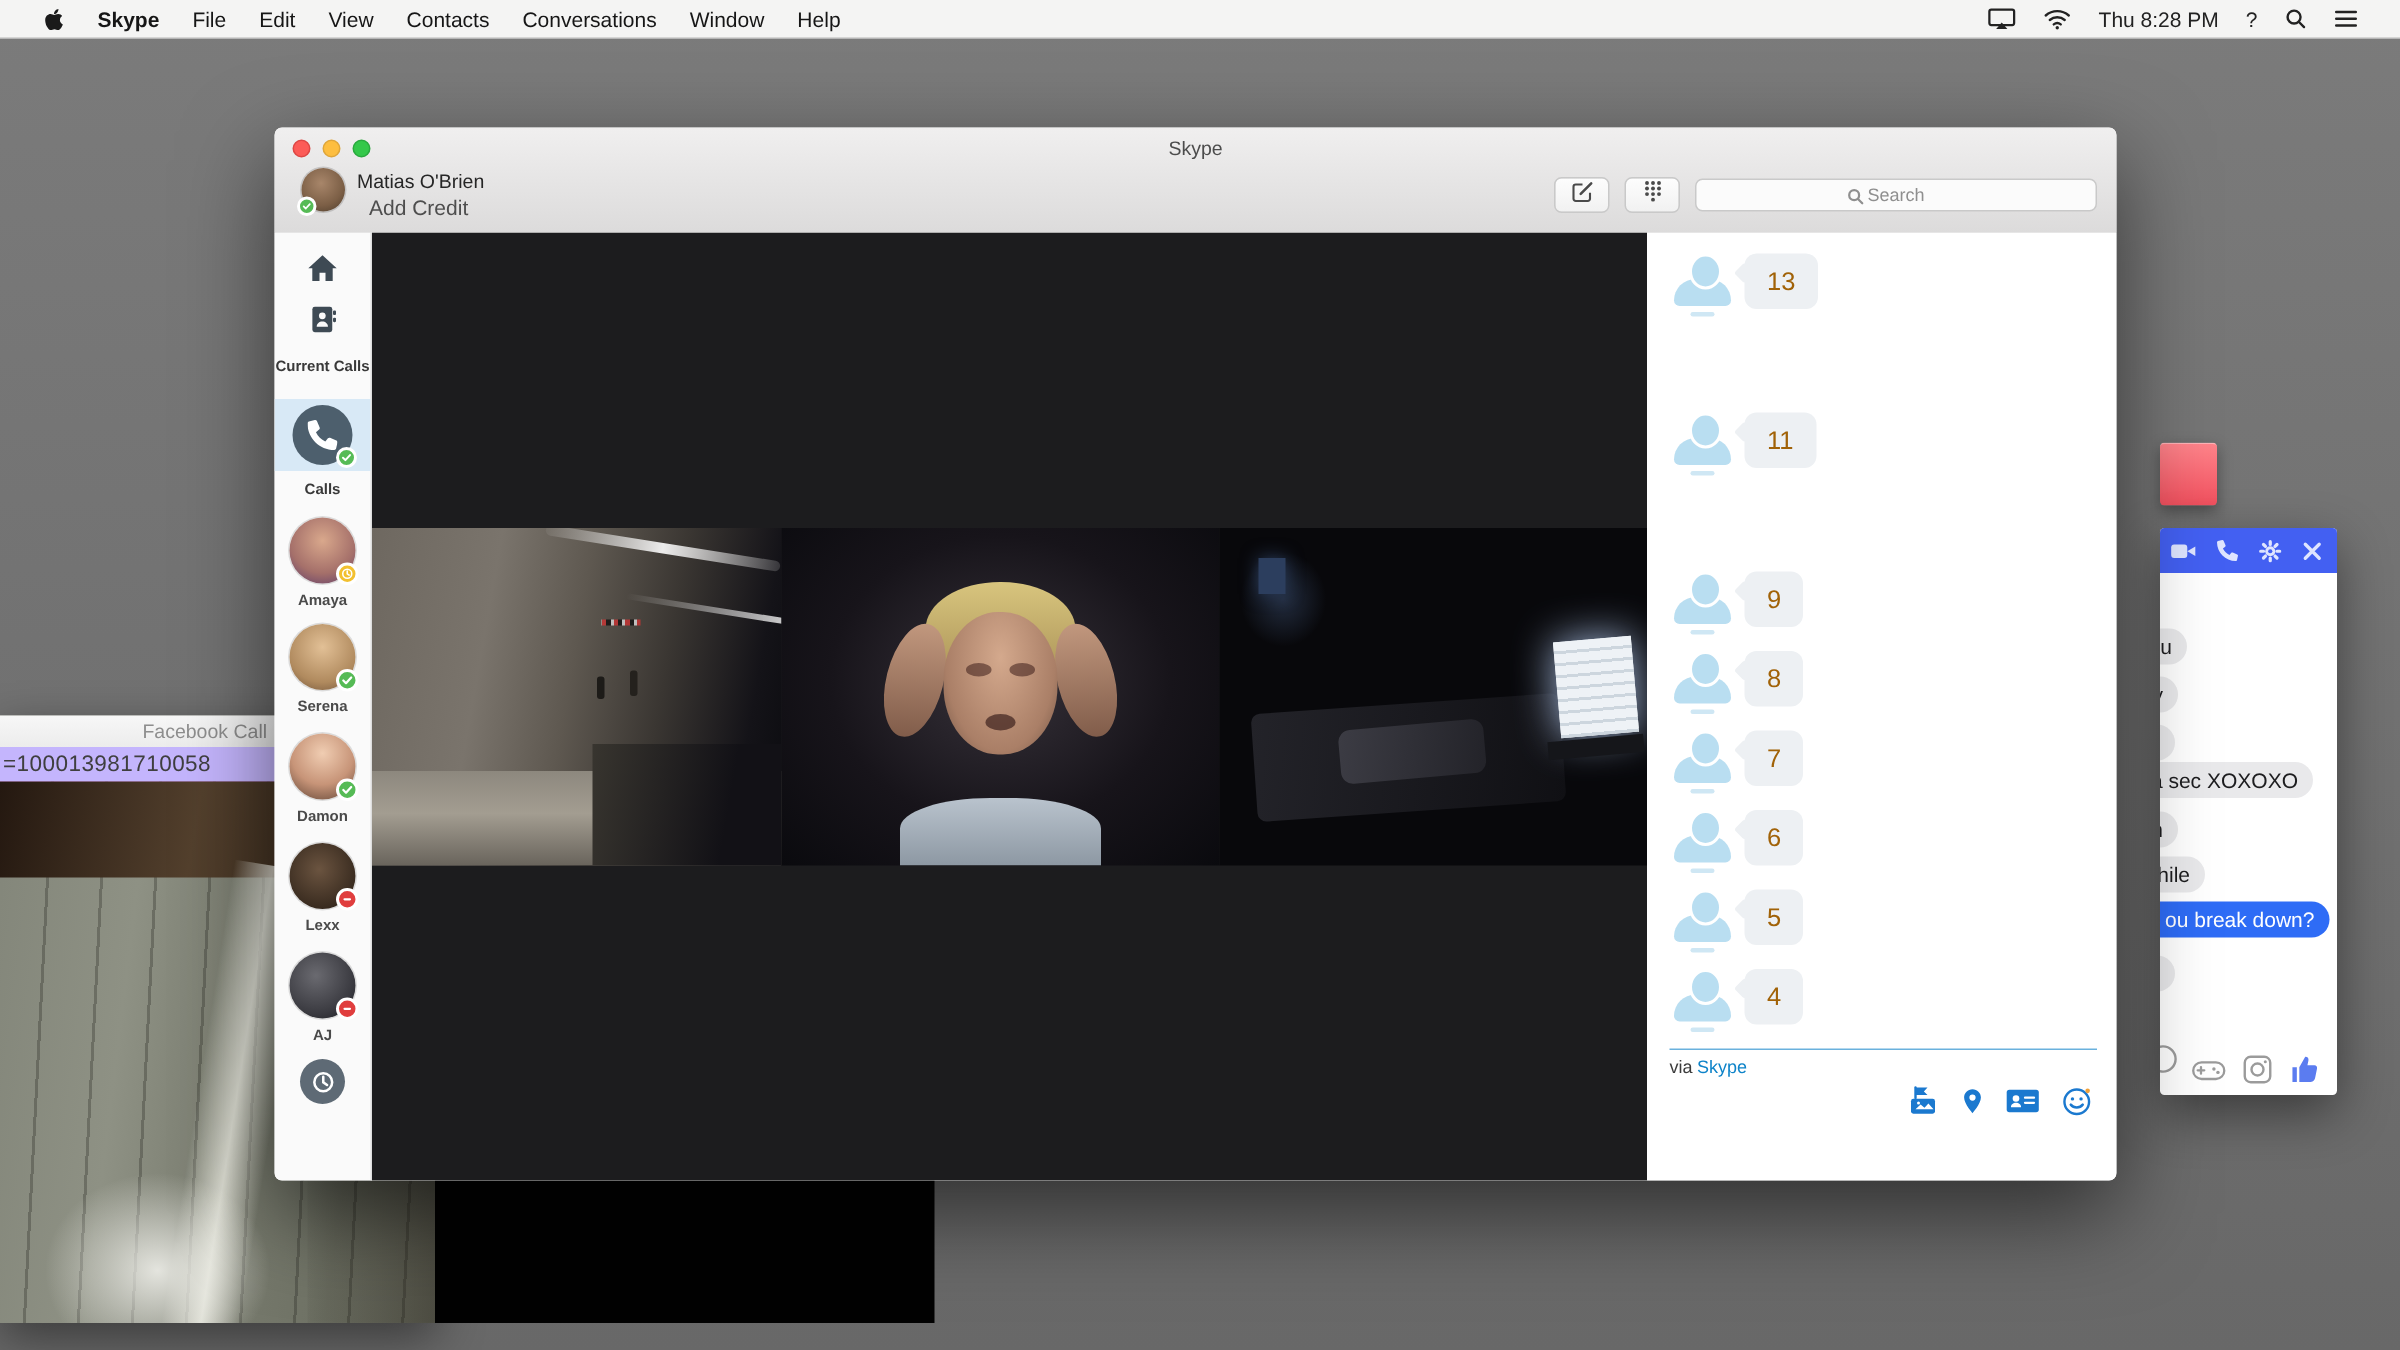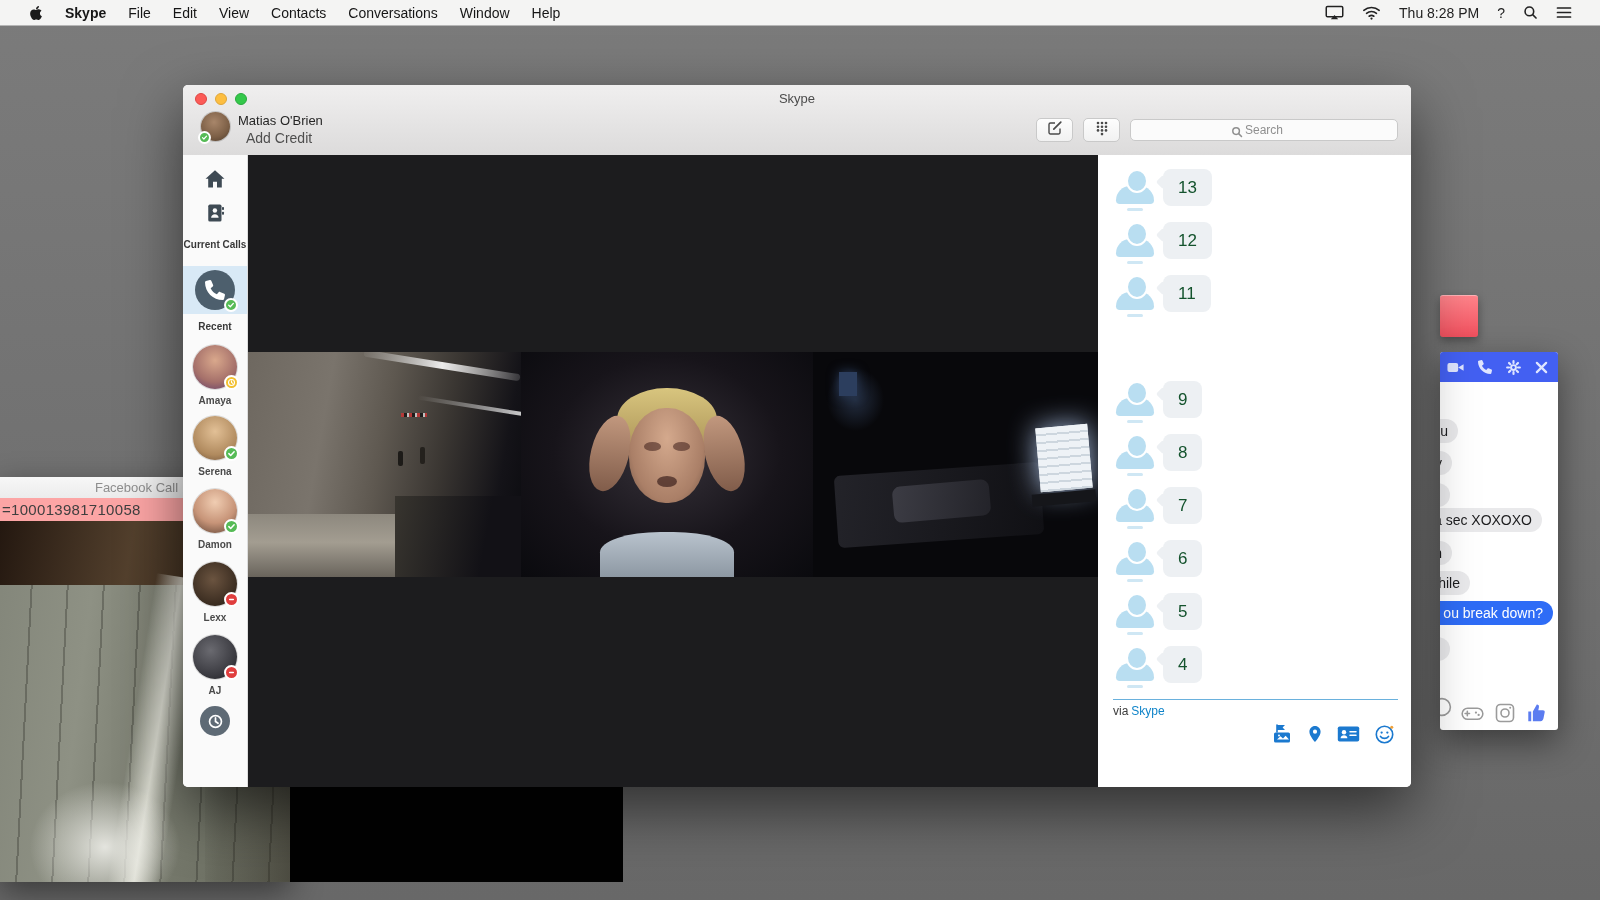--- a/index.html
+++ b/index.html
@@ -31,21 +31,21 @@
   #fbwin .titlebar{
     position:absolute;left:0;top:0;right:0;height:21px;
     background:linear-gradient(#f7f7f7,#ececec);border-bottom:1px solid #c9c9c9;
   }
   #fbwin .title{
     position:absolute;left:45px;top:3px;width:183px;text-align:center;
     font-size:13px;color:#8e8e8e;
   }
   #fbwin .urlbar{
     position:absolute;left:0;top:21px;right:0;height:23px;
-    background:#fca5a5;border-bottom:1px solid #a21caf;
+    background:#c4b5fd;border-bottom:1px solid #a21caf;
   }
   #fbwin .url{
     position:absolute;left:2px;top:3px;font-size:15px;color:#3f3f3f;letter-spacing:.3px;white-space:nowrap;
   }
   #fbwin .video{position:absolute;left:0;top:44px;right:0;bottom:0;overflow:hidden;
     background:linear-gradient(97deg,#83867a 0%,#8e9184 30%,#787b6e 55%,#6f7265 78%,#7a7d70 100%);}
   #fbwin .video .tilelines{position:absolute;inset:0;
     background:repeating-linear-gradient(93deg,transparent 0 34px,rgba(40,40,34,.32) 34px 36px);}
   #fbwin .video .topband{position:absolute;left:0;top:0;right:0;height:64px;
     background:linear-gradient(100deg,#241810 0%,#53402d 45%,#2b1e12 100%);}
@@ -202,21 +202,21 @@
   
   #sk-chat{position:relative;width:313px;background:#fff;flex:none;}
   .msg-row{position:absolute;left:0;width:313px;height:44px;}
   .ph-avatar{position:absolute;left:15px;top:0;width:44px;height:44px;}
   .ph-head{position:absolute;left:13px;top:3px;width:18px;height:20px;border-radius:50%;
     background:#b9def1;border:2px solid #fff;z-index:2;}
   .ph-body{position:absolute;left:3px;top:20px;width:38px;height:18px;border-radius:19px 19px 5px 5px;background:#b9def1;}
   .ph-line{position:absolute;left:14px;top:42px;width:16px;height:3px;border-radius:2px;background:#cfe7f4;}
   .bubble{
     position:absolute;left:65px;top:3px;height:37px;display:flex;align-items:center;
-    padding:0 15px;background:#edf0f3;border-radius:8px;font-size:17px;color:#14532d;
+    padding:0 15px;background:#edf0f3;border-radius:8px;font-size:17px;color:#a16207;
   }
   .bubble::before{
     content:"";position:absolute;left:-5px;top:8px;width:10px;height:10px;background:#edf0f3;
     transform:rotate(45deg);border-radius:2px;
   }
   #via-line{position:absolute;left:15px;right:13px;top:544px;border-top:1px solid #6ab1dd;}
   #via-text{position:absolute;left:15px;top:549px;font-size:12px;}
   #via-text .v1{color:#3c3c3c;}
   #via-text .v2{color:#0f84c9;margin-left:3px;}
   #chat-tools{position:absolute;right:16px;top:568px;display:flex;gap:14px;align-items:center;color:#1b79cf;}
@@ -441,21 +441,21 @@
               <path d="M511.2 387l-23.2 100.8c-3.3 14.3-15.8 24.2-30.5 24.2C205 512 0 307 0 54.5 0 39.8 9.9 27.3 24.2 24L125 .8c14.7-3.4 29.8 4.2 35.8 18.1l46.5 108.5c5.4 12.6 1.8 27.3-8.8 35.9L144.5 208c33.9 69.1 90.3 125.5 159.4 159.4l44.7-53.9c8.6-10.6 23.4-14.2 35.9-8.8l108.5 46.5c13.9 6 21.5 21.1 18.2 35.8z"></path>
             </svg>
           <span class="badge online" style="right:-3px;bottom:-2px;width:14px;height:14px;">
             <svg width="8" height="8" viewBox="0 0 12 12">
                 <path d="M2.5 6.2l2.4 2.4 4.6-5" fill="none" stroke="#fff" stroke-width="2" stroke-linecap="round" stroke-linejoin="round"></path>
               </svg>
           </span>
         </div>
       </div>
 
-      <div class="side-label" style="top:166px;">Recent</div>
+      <div class="side-label" style="top:166px;">Calls</div>
 
       <div class="contact" style="top:190px;height:66px;">
         <div class="c-avatar av-amaya">
           <span class="badge away" style="right:-2px;bottom:-1px;width:15px;height:15px;">
             <svg width="9" height="9" viewBox="0 0 12 12" fill="none" stroke="#fff" stroke-width="1.4">
                 <circle cx="6" cy="6" r="4"></circle>
                 <path d="M6 3.6V6l1.7 1.2" stroke-linecap="round"></path>
               </svg>
           </span>
         </div>
@@ -543,28 +543,20 @@
     </div>
 
     <div id="sk-chat">
       <div class="msg-row" style="top:11px;">
         <div class="ph-avatar">
             <div class="ph-head"></div>
             <div class="ph-body"></div>
             <div class="ph-line"></div>
           </div>
         <div class="bubble">13</div>
-      </div>
-      <div class="msg-row" style="top:64px;">
-        <div class="ph-avatar">
-            <div class="ph-head"></div>
-            <div class="ph-body"></div>
-            <div class="ph-line"></div>
-          </div>
-        <div class="bubble">12</div>
       </div>
       <div class="msg-row" style="top:117px;">
         <div class="ph-avatar">
             <div class="ph-head"></div>
             <div class="ph-body"></div>
             <div class="ph-line"></div>
           </div>
         <div class="bubble">11</div>
       </div>
       <div class="msg-row" style="top:223px;">

